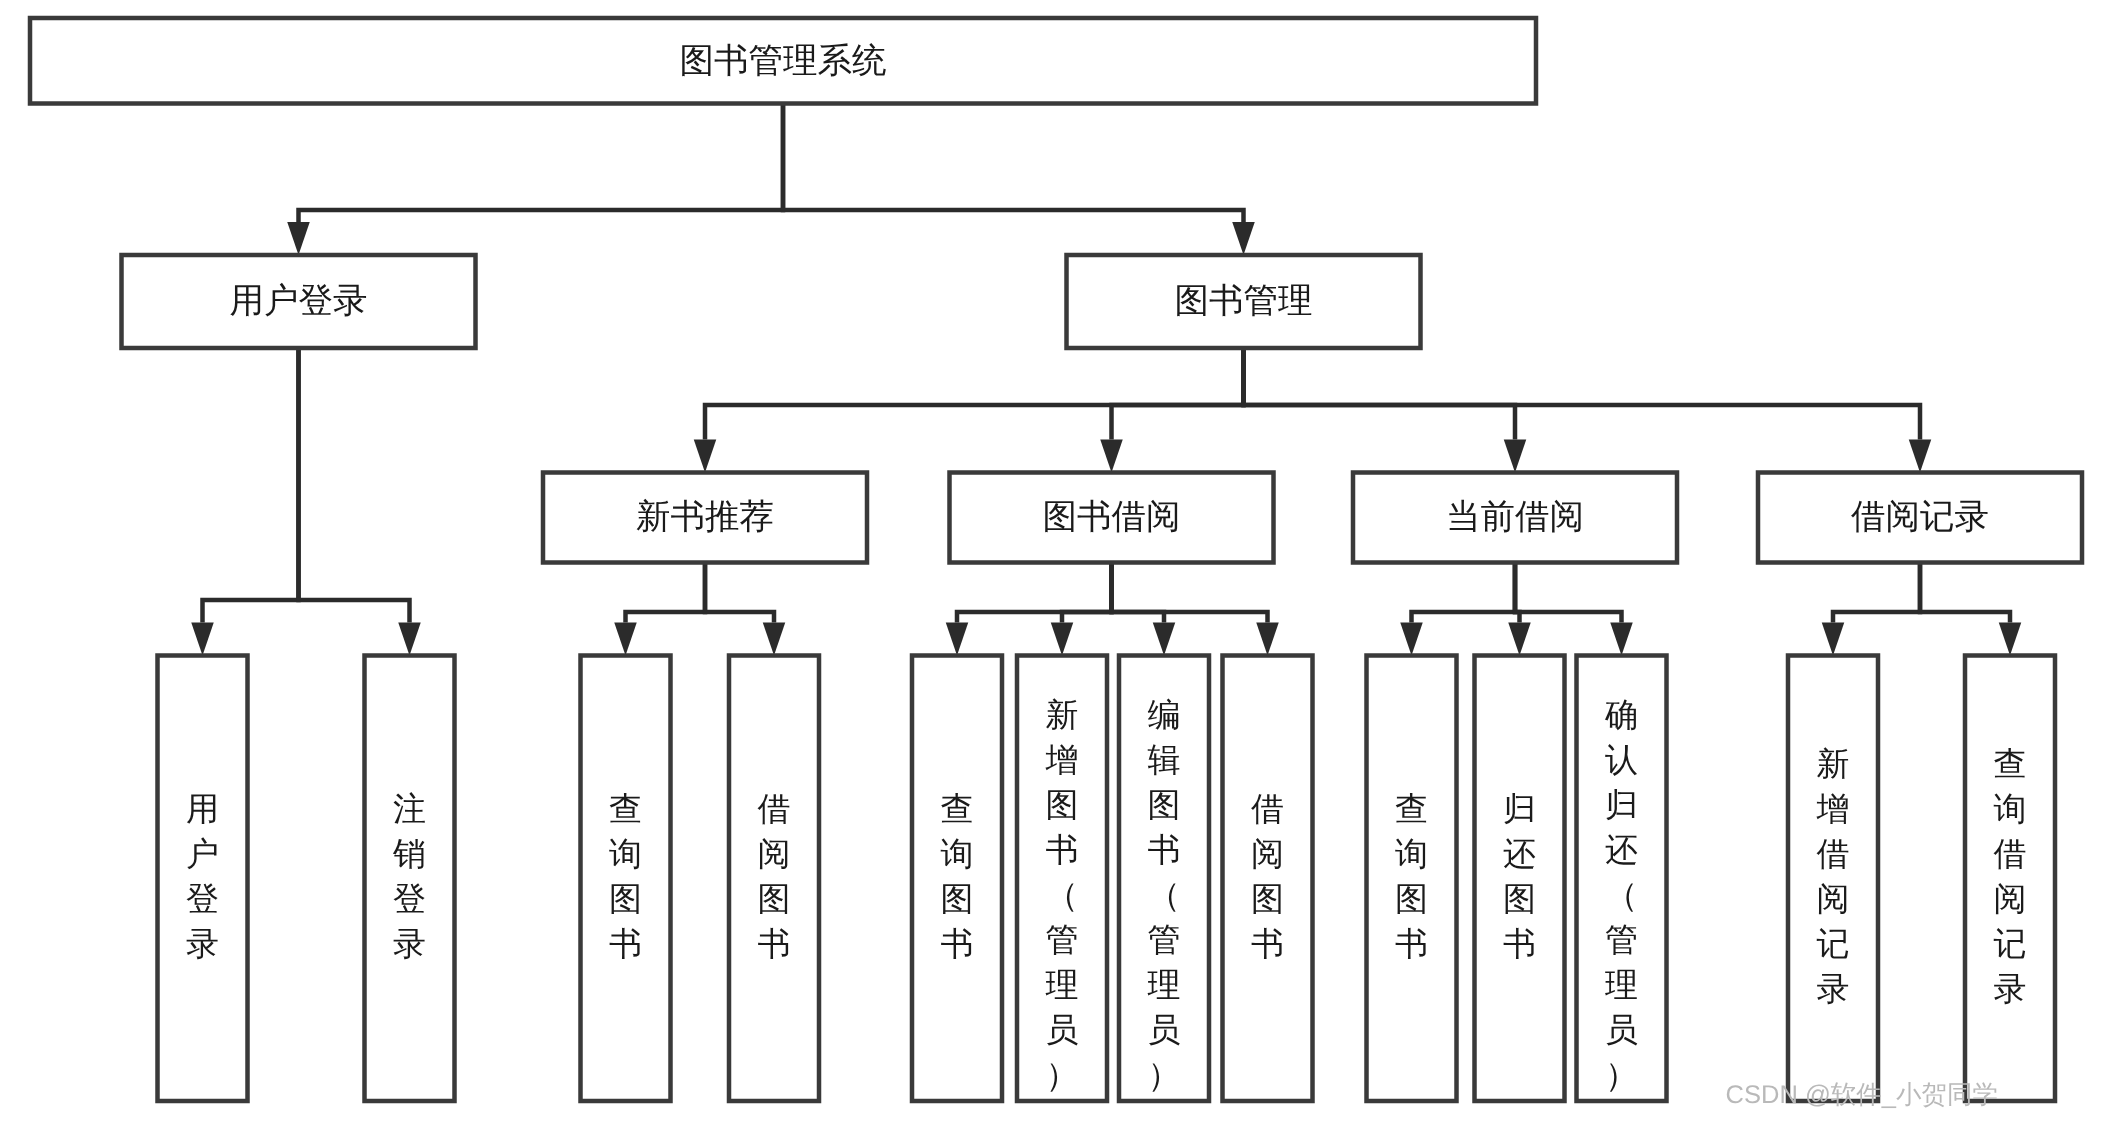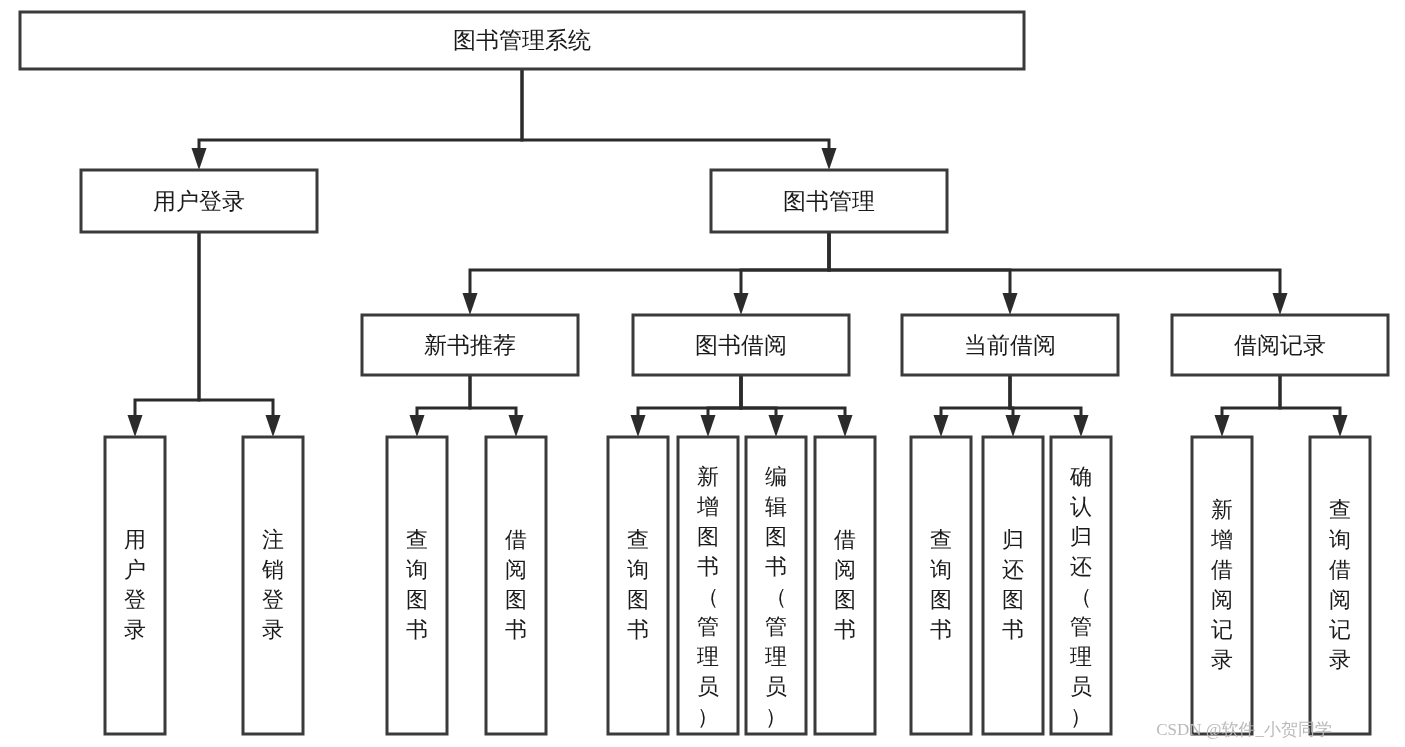--- a/index.html
+++ b/index.html
@@ -53,21 +53,21 @@
   .arrow-head {
     fill: #2b2b2b;
     stroke: none;
   }
   .watermark {
     position: absolute;
     right: 12px;
     bottom: 6px;
     color: #b9b9b9;
     font-size: 17px;
-    font-family: Liberation Serif, serif;
+    font-family: Liberation Sans, sans-serif;
     white-space: nowrap;
     user-select: none;
   }
 </style>
 </head>
 <body>
 
 <div id="diagram-root">
   <svg class="diagram-canvas" id="diagram-canvas" viewBox="0 0 1405 747">
     <g id="edge-layer">

